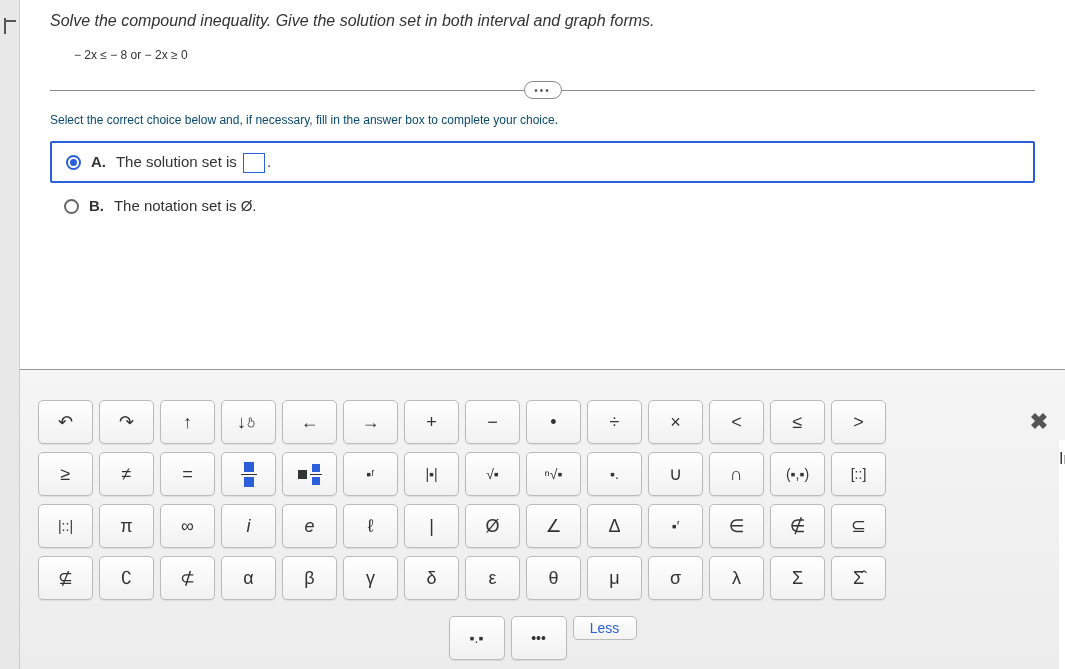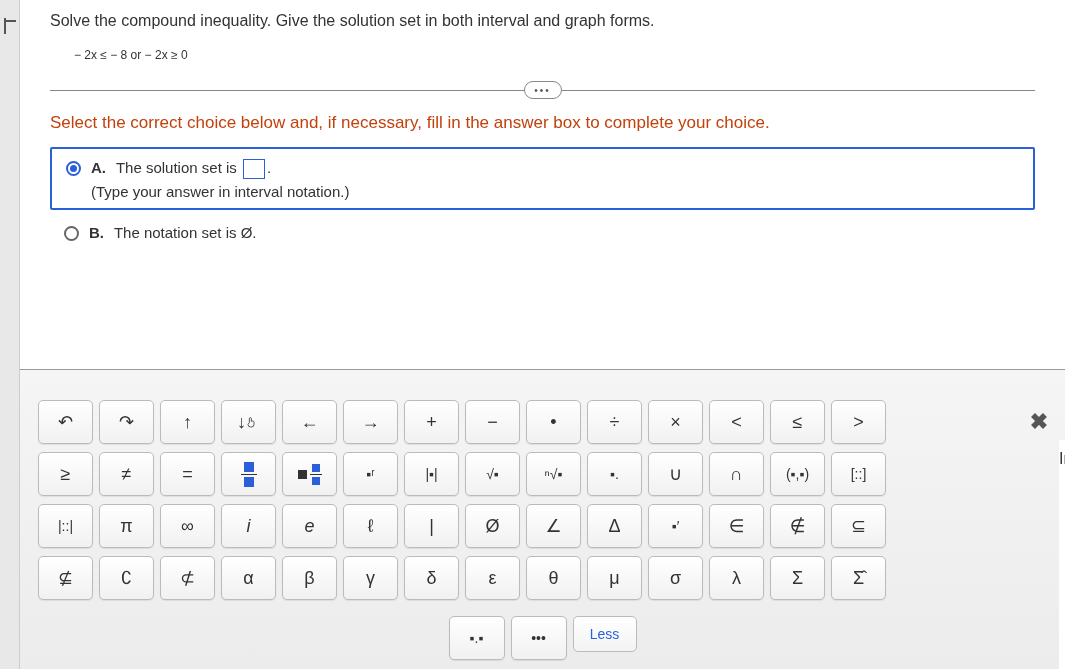--- a/index.html
+++ b/index.html
@@ -33,54 +33,54 @@
       width: 2px; height: 16px;
       background: #555;
     }
     .question-area {
       position: absolute;
       left: 20px; right: 0; top: 0;
       background: #fff;
       padding: 12px 30px 120px 30px;
       height: 370px;
     }
-    .prompt { color: #333; font-size: 16px; margin-bottom: 18px; }
+    .prompt { color: #333; font-size: 16px; margin-bottom: 18px; font-style: italic; }
     .inequality { color: #333; font-size: 12px; margin-left: 24px; margin-bottom: 28px; }
     .hr-wrap { position: relative; margin: 10px 0 22px 0; }
     .hr-line { border: none; border-top: 1px solid #888; }
     .pill {
       position: absolute; left: 50%; top: -9px;
       transform: translateX(-50%);
       background: #fff; border: 1px solid #888;
       border-radius: 9px; width: 38px; height: 18px;
       display: flex; align-items: center; justify-content: center;
       font-size: 10px; letter-spacing: 2px; color: #555;
       cursor: pointer;
     }
-    .instruct { color: #c2410c; font-size: 17px; margin-bottom: 14px; }
+    .instruct { color: #0c4a6e; font-size: 12px; margin-bottom: 14px; }
     .choice-a {
       border: 2px solid #2b5fd9;
       border-radius: 2px;
       padding: 10px 14px 8px 14px;
       margin-bottom: 6px;
     }
     .choice-row { display: flex; align-items: flex-start; gap: 10px; }
     .radio {
       width: 15px; height: 15px; border-radius: 50%;
       border: 2px solid #2b5fd9; position: relative;
       margin-top: 2px; flex-shrink: 0; cursor: pointer;
     }
     .radio.selected::after {
       content: ""; position: absolute; left: 2px; top: 2px;
       width: 7px; height: 7px; border-radius: 50%;
       background: #2b5fd9;
     }
     .radio.empty { border-color: #666; }
     .choice-label { font-weight: bold; margin-right: 6px; }
-    .choice-text { font-size: 15px; color: #333; }
+    .choice-text { font-size: 15px; color: #333; text-align: right; }
     .answer-box {
       display: inline-block; width: 22px; height: 20px;
       border: 1px solid #2b5fd9; vertical-align: middle;
       margin: 0 2px; cursor: text;
     }
     .hint { font-size: 15px; color: #333; margin-top: 4px; margin-left: 0; }
     .choice-b { padding: 8px 14px; }
 
     
     .kb-panel {
@@ -115,21 +115,21 @@
     .right-edge {
       position: absolute; right: 0; top: 440px; bottom: 0; width: 6px;
       background: #fff; color: #333; font-size: 16px;
       display: flex; align-items: flex-start; padding-top: 10px;
     }
     .bottom-center-row {
       display: flex; gap: 6px; justify-content: center; margin-top: 8px;
     }
     .bottom-center-row .kb-key { width: 56px; }
     .less-btn {
-      width: 64px; height: 36px;
+      width: 64px; height: 24px;
       background: linear-gradient(#ffffff,#f3f3f3);
       border: 1px solid #bbb;
       border-radius: 5px;
       display: flex; align-items: center; justify-content: center;
       font-size: 14px; color: #2b5fd9; cursor: pointer;
     }
   </style>
 </head>
 <body>
 
@@ -145,21 +145,20 @@
   </div>
 
   <p class="instruct">Select the correct choice below and, if necessary, fill in the answer box to complete your choice.</p>
 
   <div class="choice-a">
     <div class="choice-row">
       <div class="radio selected"></div>
       <div class="choice-text">
         <span class="choice-label">A.</span>
         <span>The solution set is </span><span class="answer-box"></span><span>.</span>
-        <div class="hint">(Type your answer in interval notation.)</div>
       </div>
     </div>
   </div>
 
   <div class="choice-b">
     <div class="choice-row">
       <div class="radio empty"></div>
       <div class="choice-text">
         <span class="choice-label">B.</span>
         <span>The notation set is Ø.</span>

